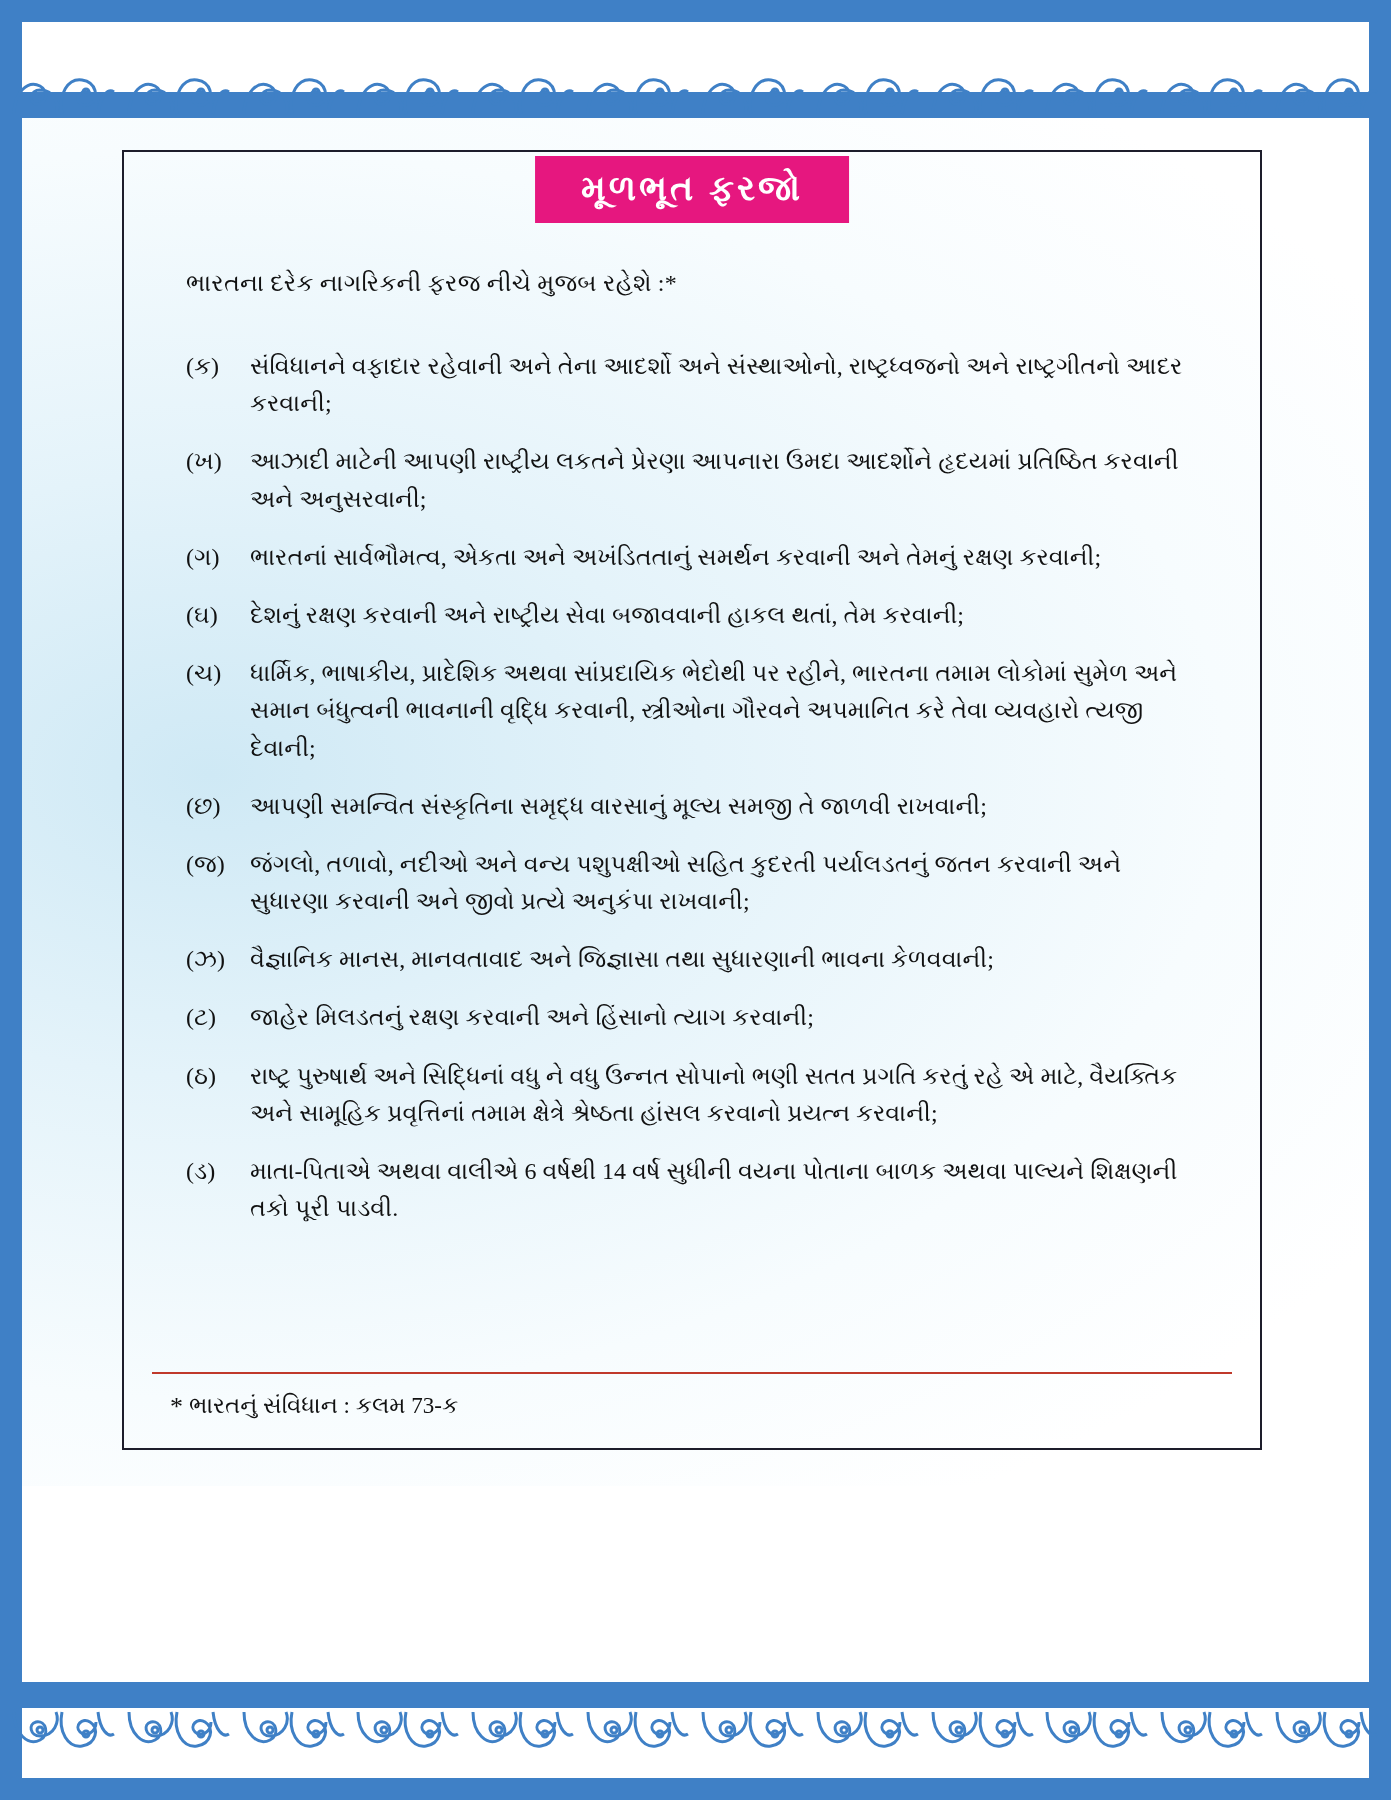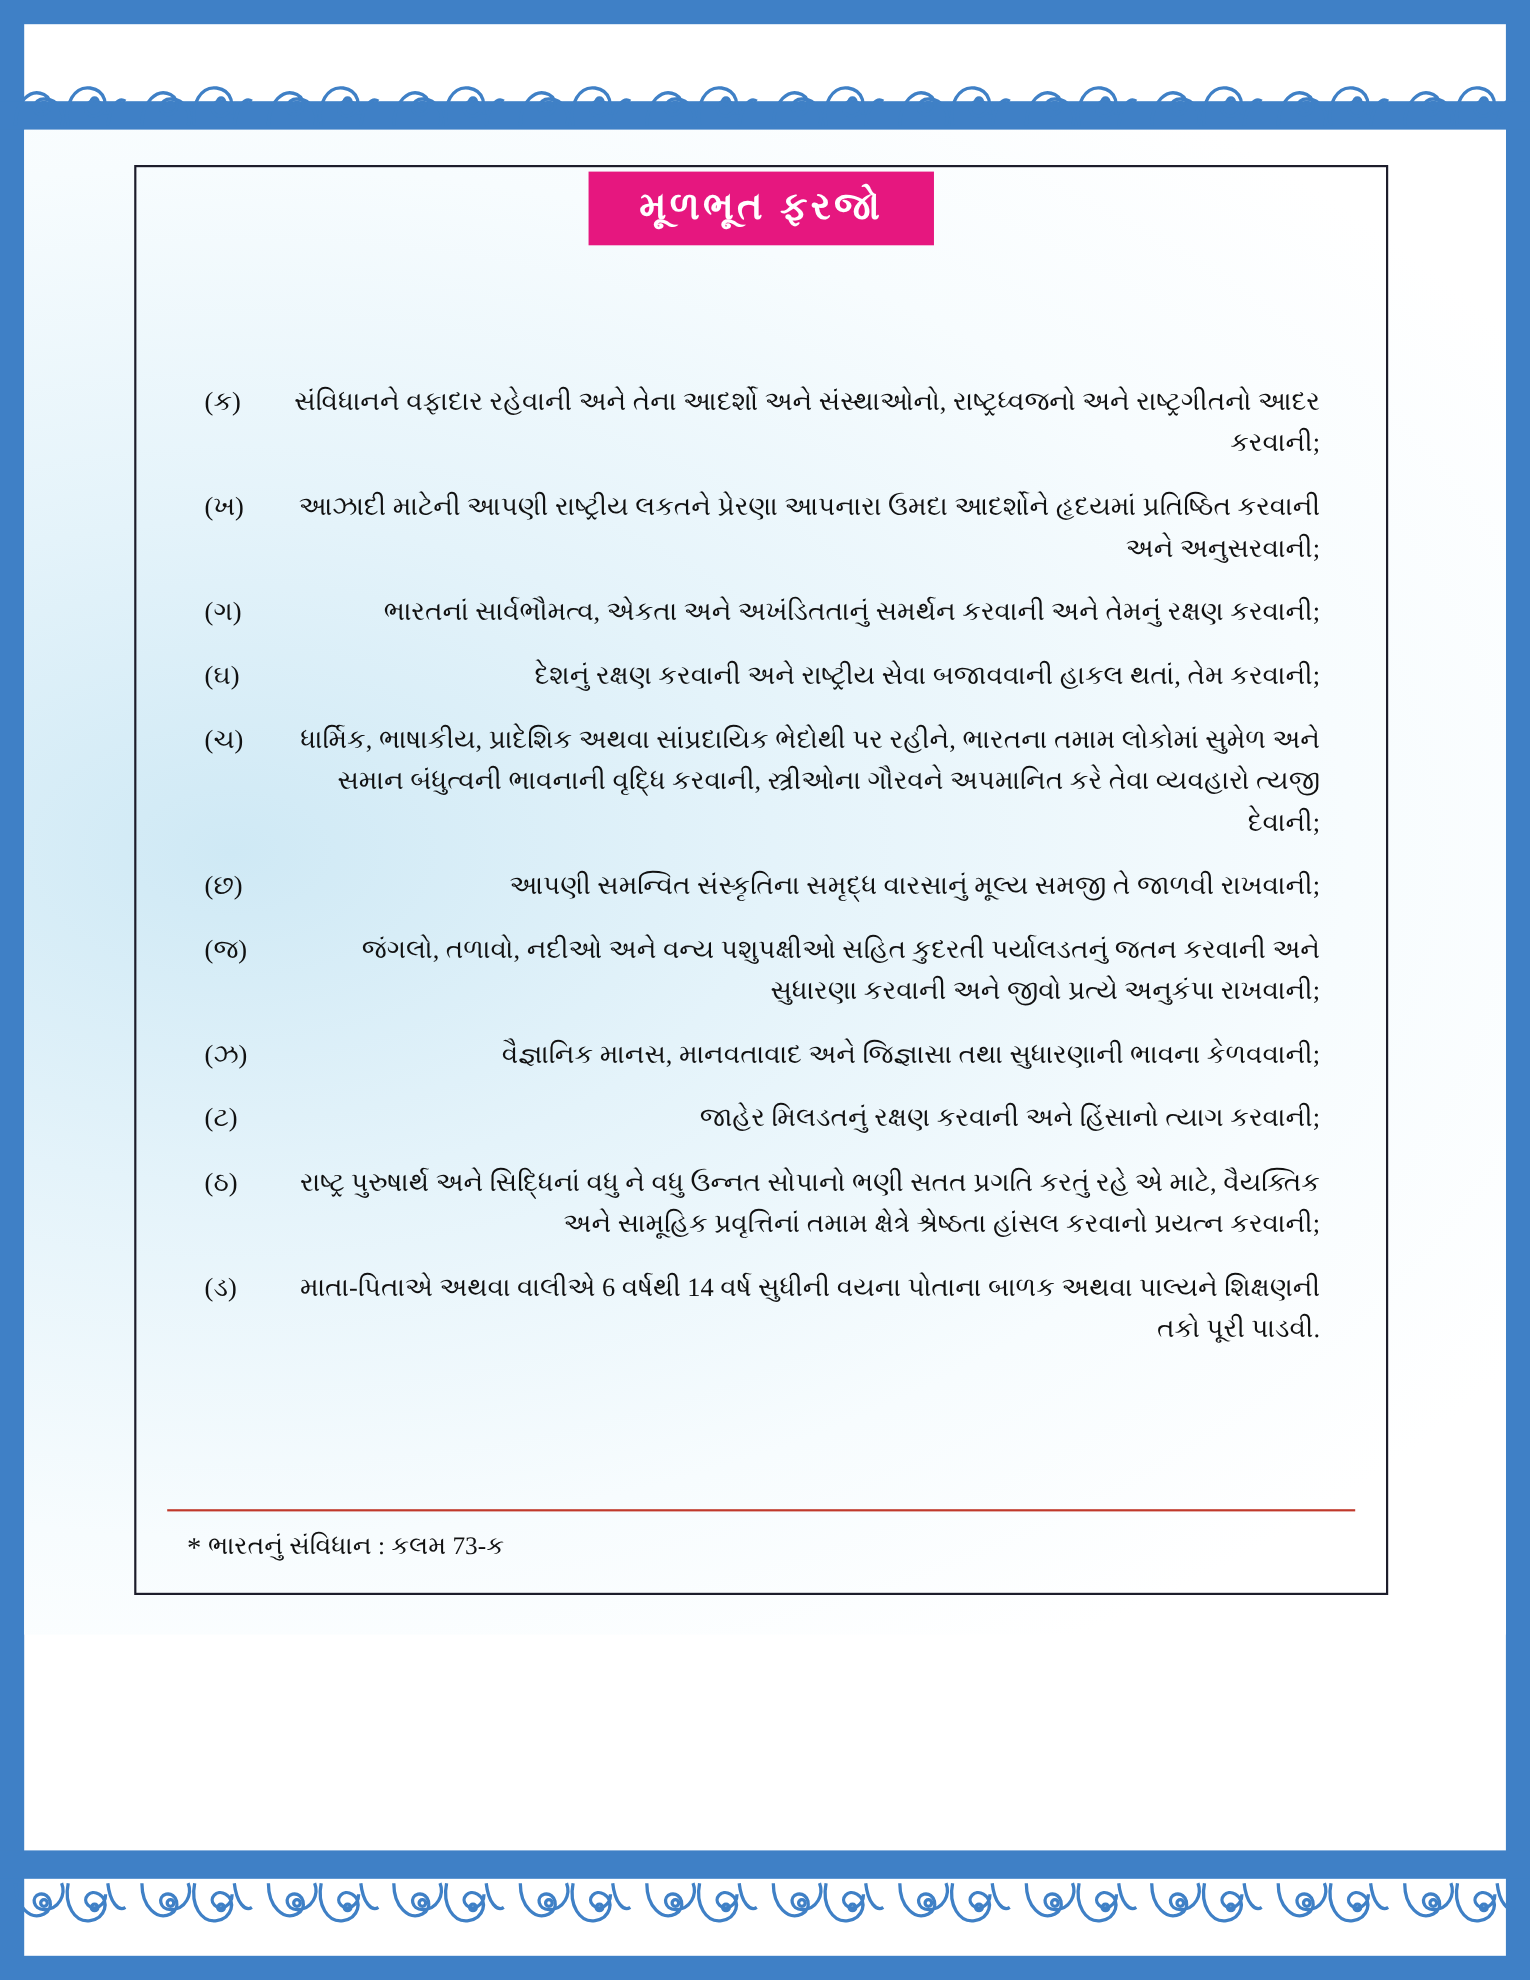--- a/index.html
+++ b/index.html
@@ -152,21 +152,21 @@
     color: #111;
     line-height: 1.55;
     padding-left: 2px;
     box-sizing: border-box;
   }
   .duty .text {
     flex: 1 1 auto;
     font-size: 24px;
     color: #111;
     line-height: 1.55;
-    text-align: right;
+    text-align: left;
     padding-right: 4px;
   }
 
   .footnote-rule {
     position: absolute;
     left: 28px;
     bottom: 74px;
     width: 1080px;
     height: 2px;
     background: #c0392b;
@@ -418,20 +418,21 @@
           <circle cx="76" cy="44" r="3"></circle>
         </svg>
       </span>
     </div>
   </div>
 
   <div class="content-box">
 
     <div class="title-banner">મૂળભૂત  ફરજો</div>
 
+    <div class="intro">ભારતના દરેક નાગરિકની ફરજ નીચે મુજબ રહેશે :*</div>
 
     <div class="duties">
       <div class="duty">
         <div class="marker">(ક)</div>
         <div class="text">સંવિધાનને વફાદાર રહેવાની અને તેના આદર્શો અને સંસ્થાઓનો, રાષ્ટ્રધ્વજનો અને રાષ્ટ્રગીતનો આદર કરવાની;</div>
       </div>
       <div class="duty">
         <div class="marker">(ખ)</div>
         <div class="text">આઝાદી માટેની આપણી રાષ્ટ્રીય લકતને પ્રેરણા આપનારા ઉમદા આદર્શોને હૃદયમાં પ્રતિષ્ઠિત કરવાની અને અનુસરવાની;</div>
       </div>

